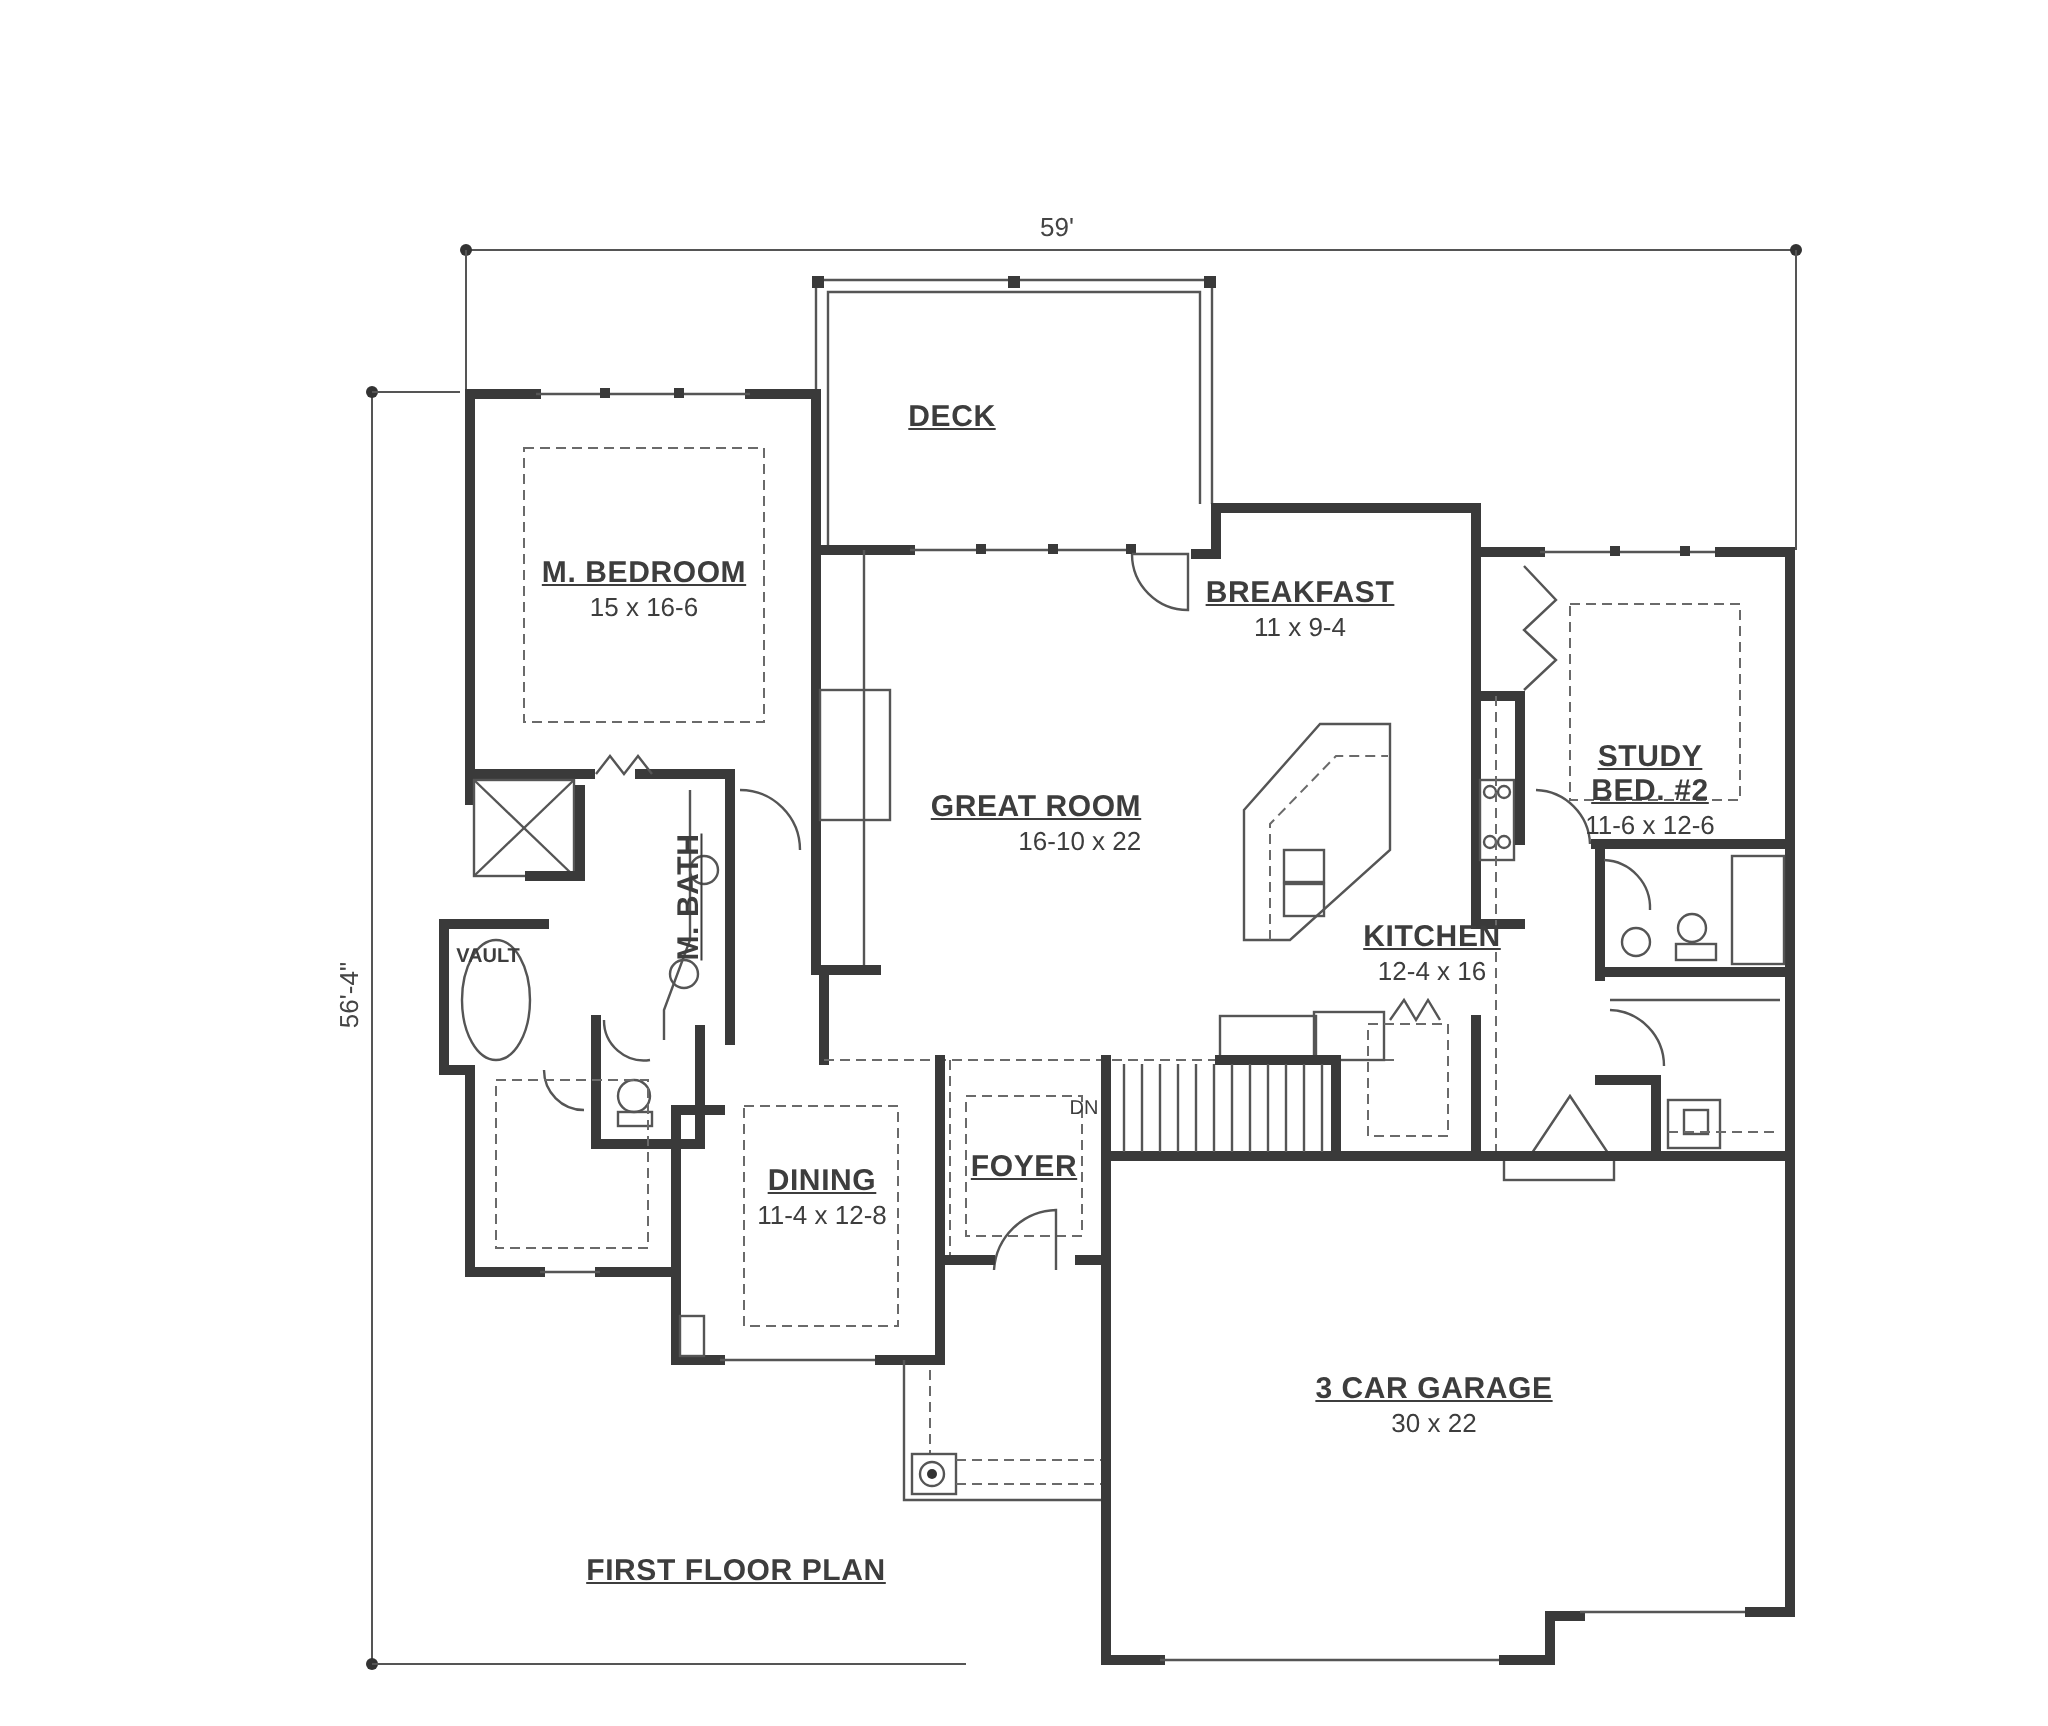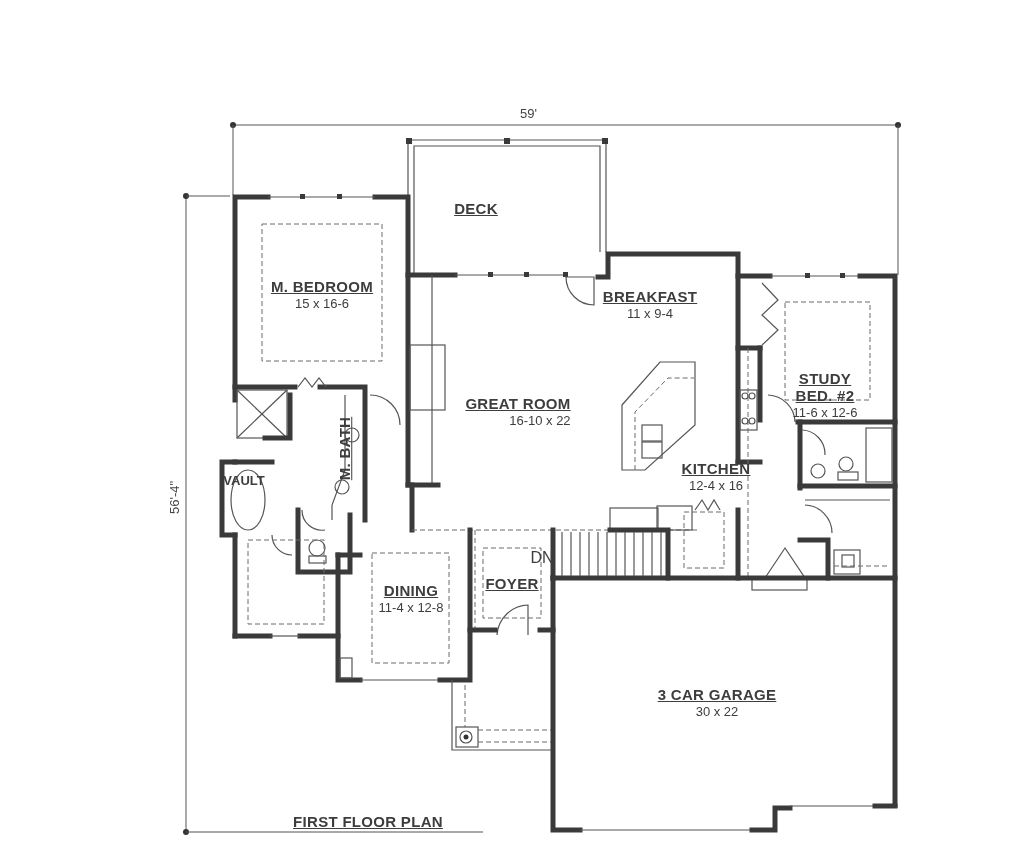--- a/index.html
+++ b/index.html
@@ -10,21 +10,21 @@
     .dash { stroke: #6a6a6a; stroke-width: 1; fill: none; stroke-dasharray: 5 3; }
     .dim { stroke: #555; stroke-width: 1; fill: none; }
     .dot { fill: #333; }
     .post { fill: #3a3a3a; }
     .lbl {
       position: absolute; font-family: "Liberation Sans", sans-serif;
       color: #3d3d3d; text-align: center; white-space: nowrap; transform: translateX(-50%);
     }
     .name { font-weight: bold; font-size: 15px; text-decoration: underline; letter-spacing: 0.3px; }
     .size { font-size: 13px; margin-top: 1px; }
-    .small { font-size: 16px; }
+    .small { font-size: 10px; }
     .dimtext { position: absolute; font-family: "Liberation Sans", sans-serif; font-size: 13px; color: #444; }
     .vert { transform: rotate(-90deg); transform-origin: center; }
   </style>
 </head>
 <body>
 
 <svg width="1024" height="863" viewBox="0 0 1024 863">
 
   <g>
     <line class="dim" x1="233" y1="125" x2="898" y2="125"></line>
@@ -218,32 +218,32 @@
   <div class="name">BED. #2</div>
   <div class="size">11-6 x 12-6</div>
 </div>
 <div class="lbl" style="left:518px; top:395px;text-align:right;">
   <div class="name">GREAT ROOM</div>
   <div class="size">16-10 x 22</div>
 </div>
 <div class="lbl vert" style="left:313px; top:440px;">
   <div class="name">M. BATH</div>
 </div>
-<div class="lbl small" style="left:244px; top:473px; font-size:13px; font-weight:bold;">VAULT</div>
+<div class="lbl small" style="left:244px; top:473px; font-size:10px; font-weight:bold;">VAULT</div>
 <div class="lbl" style="left:684px; top:460px;margin-left:32px;">
   <div class="name">KITCHEN</div>
   <div class="size">12-4 x 16</div>
 </div>
 <div class="lbl" style="left:411px; top:582px;">
   <div class="name">DINING</div>
   <div class="size">11-4 x 12-8</div>
 </div>
 <div class="lbl" style="left:512px; top:575px;">
   <div class="name">FOYER</div>
 </div>
 <div class="lbl small" style="left:542px; top:549px;">DN</div>
 <div class="lbl" style="left:717px; top:686px;">
   <div class="name">3 CAR GARAGE</div>
   <div class="size">30 x 22</div>
 </div>
-<div class="lbl" style="left:368px; top:777px;margin-top:36px;">
+<div class="lbl" style="left:368px; top:777px;">
   <div class="name">FIRST FLOOR PLAN</div>
 </div>
 
 </body></html>

